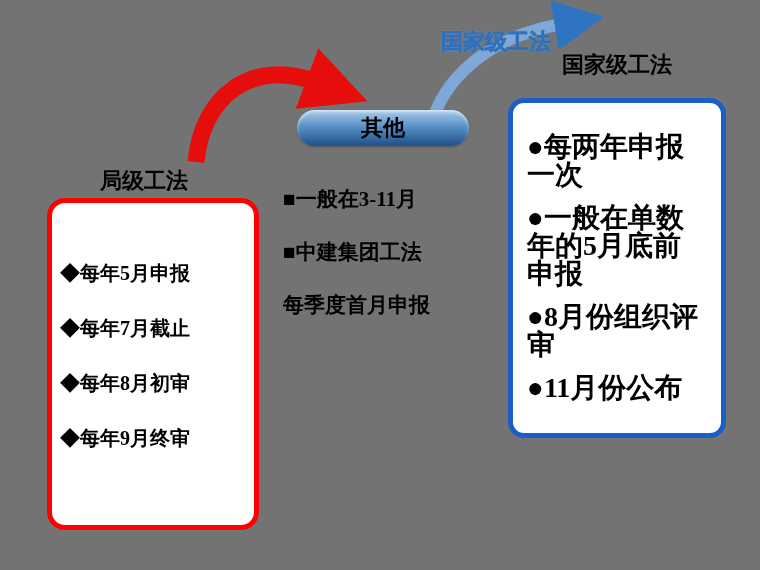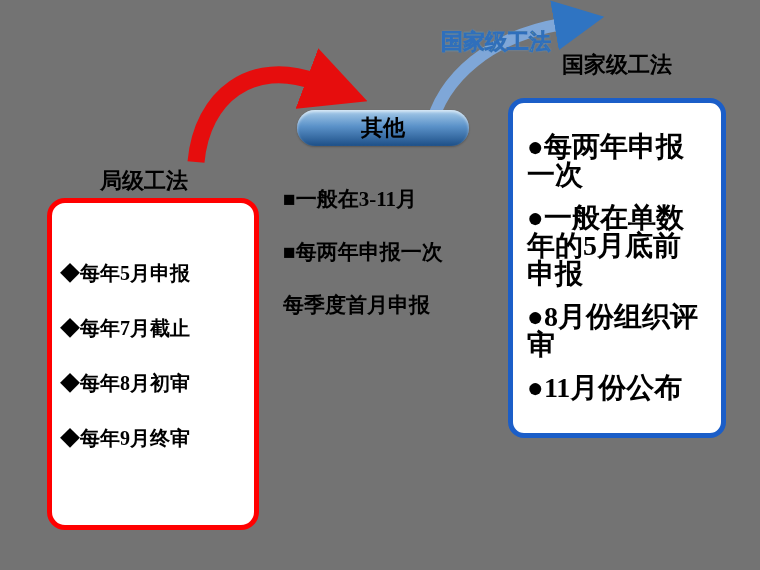--- a/index.html
+++ b/index.html
@@ -82,21 +82,21 @@
   <div class="left-box">
     <div class="item">◆每年5月申报</div>
     <div class="item">◆每年7月截止</div>
     <div class="item">◆每年8月初审</div>
     <div class="item">◆每年9月终审</div>
   </div>
 
   <div class="pill">其他</div>
   <div class="mid-list">
     <div class="line">■一般在3-11月</div>
-    <div class="line">■每两年申报一次</div>
+    <div class="line">■中建集团工法</div>
     <div class="line">每季度首月申报</div>
   </div>
 
   <div class="right-title">国家级工法</div>
   <div class="right-box">
     <div class="item">●每两年申报一次</div>
     <div class="item">●一般在单数年的5月底前申报</div>
     <div class="item">●8月份组织评审</div>
     <div class="item">●11月份公布</div>
   </div>

